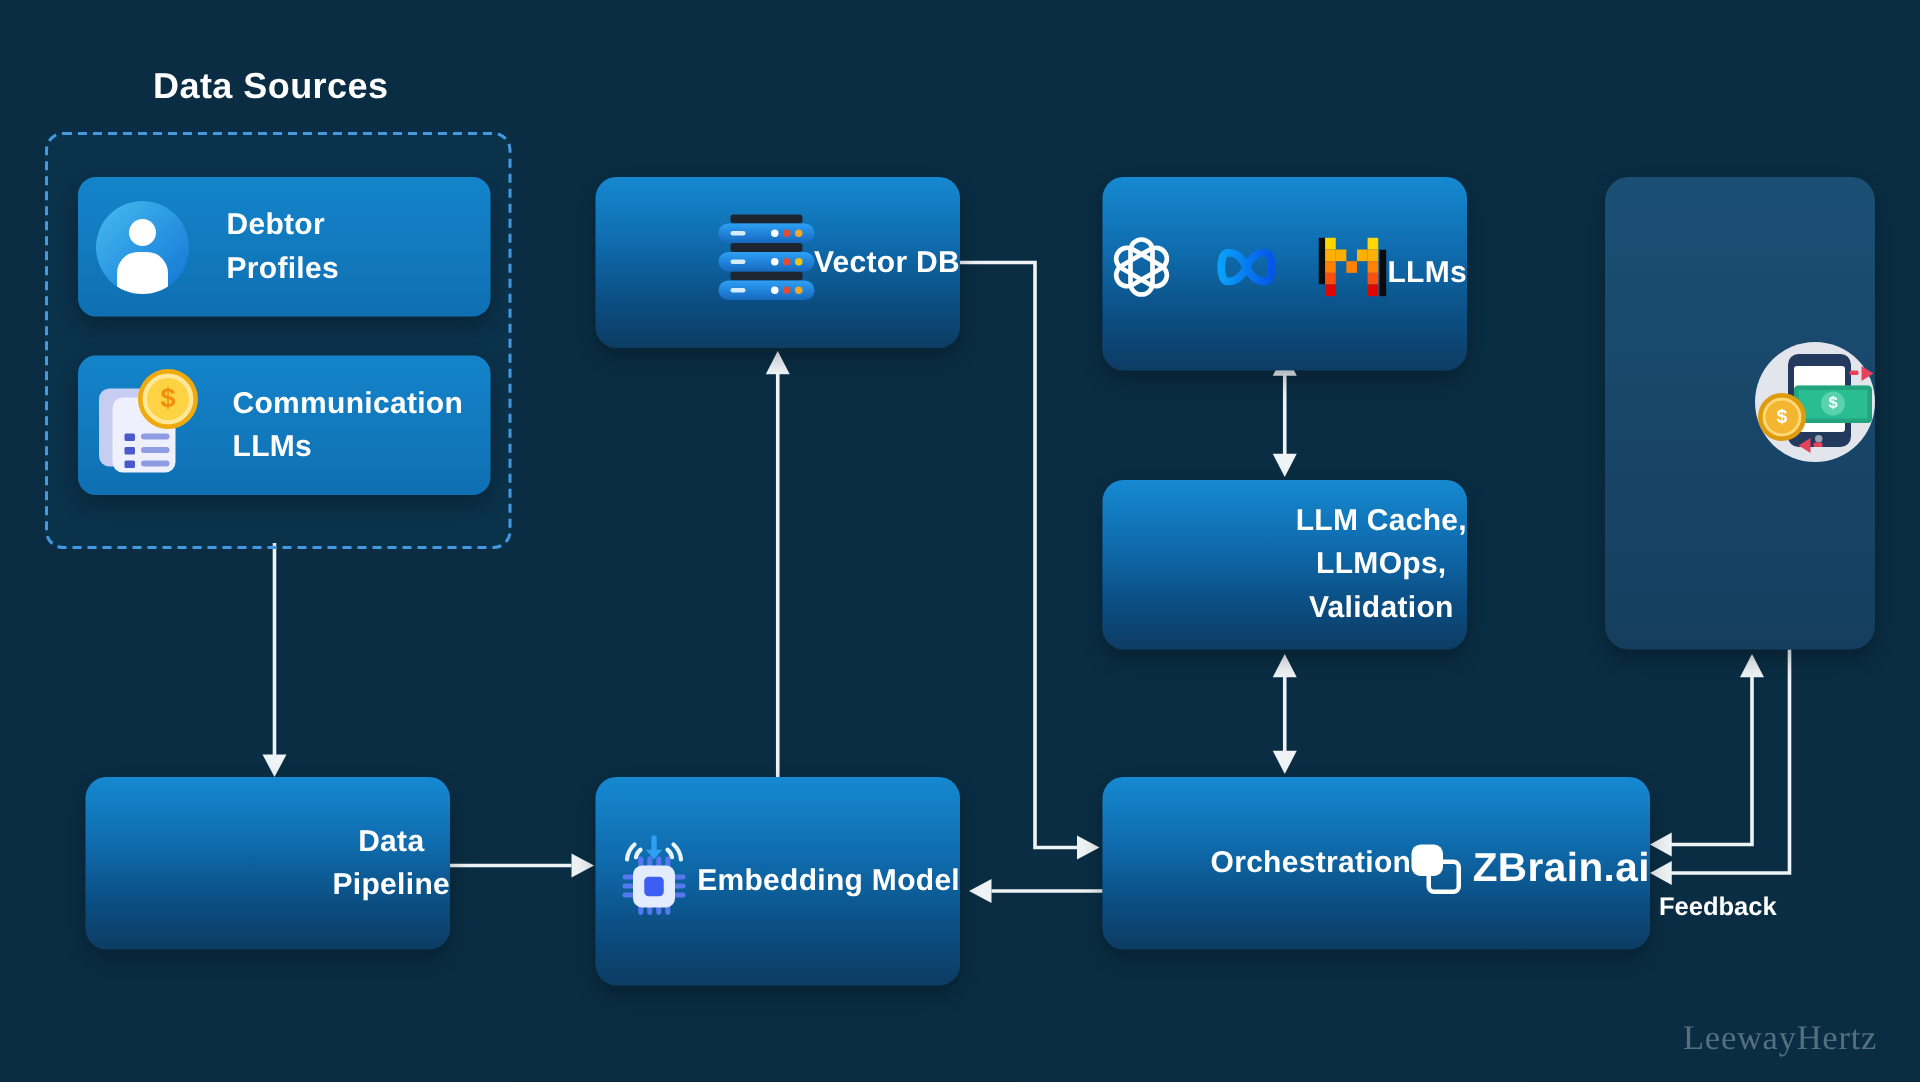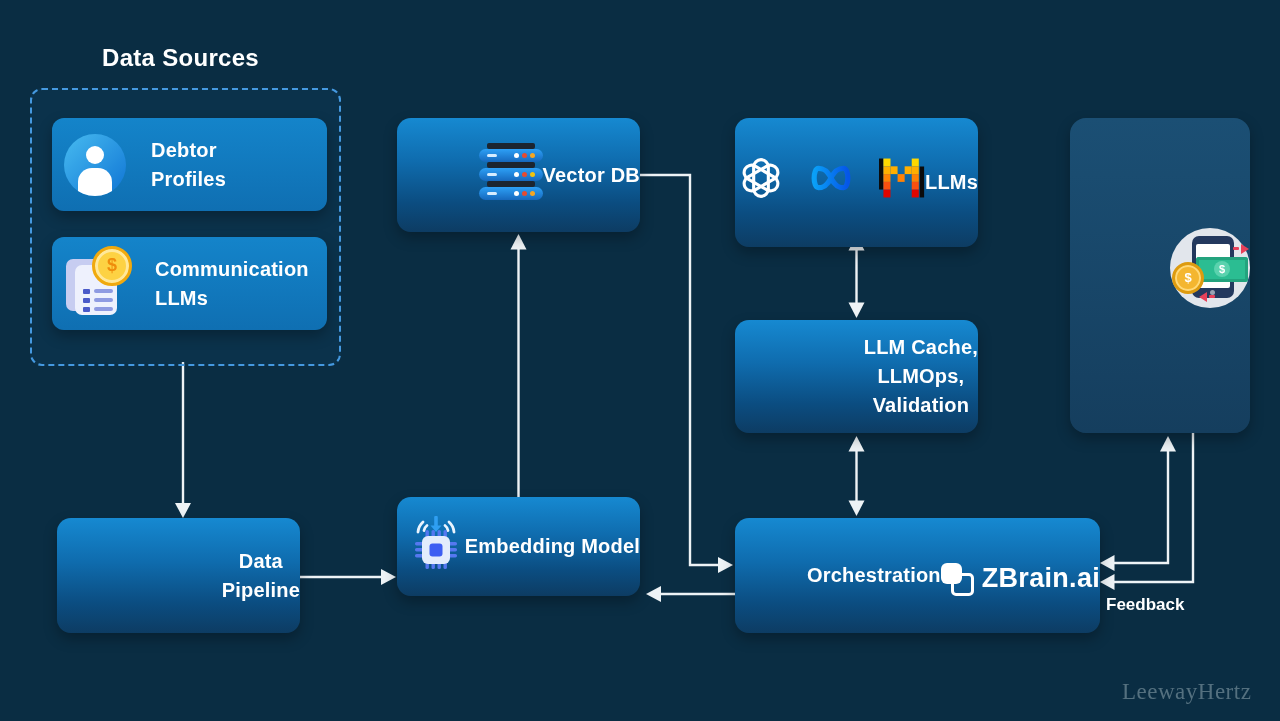--- a/index.html
+++ b/index.html
@@ -240,21 +240,21 @@
     </div>
   </div>
 
   <div class="node grad" style="left:57px;top:518px;width:243px;height:115px">
     <div class="label">
       <span class="ln">Data</span>
       <span class="ln">Pipeline</span>
     </div>
   </div>
 
-  <div class="node grad" style="left:397px;top:497px;width:243px;height:99px">
+  <div class="node grad" style="left:397px;top:518px;width:243px;height:139px">
     <svg class="icon-chip" width="58" height="58" viewBox="0 0 58 58">
       <g stroke="#eaf4fe" stroke-width="2.8" fill="none" stroke-linecap="round">
         <path d="M11 16 A15 15 0 0 1 16 6"></path>
         <path d="M17 14.5 A8 8 0 0 1 20 9.5"></path>
         <path d="M47 16 A15 15 0 0 0 42 6"></path>
         <path d="M41 14.5 A8 8 0 0 0 38 9.5"></path>
       </g>
       <line x1="29" y1="1.5" x2="29" y2="10" stroke="#2f9ff2" stroke-width="3.6" stroke-linecap="round"></line>
       <polygon points="29,16 23.5,9.5 34.5,9.5" fill="#2f9ff2"></polygon>
       <g fill="#5578f0">

